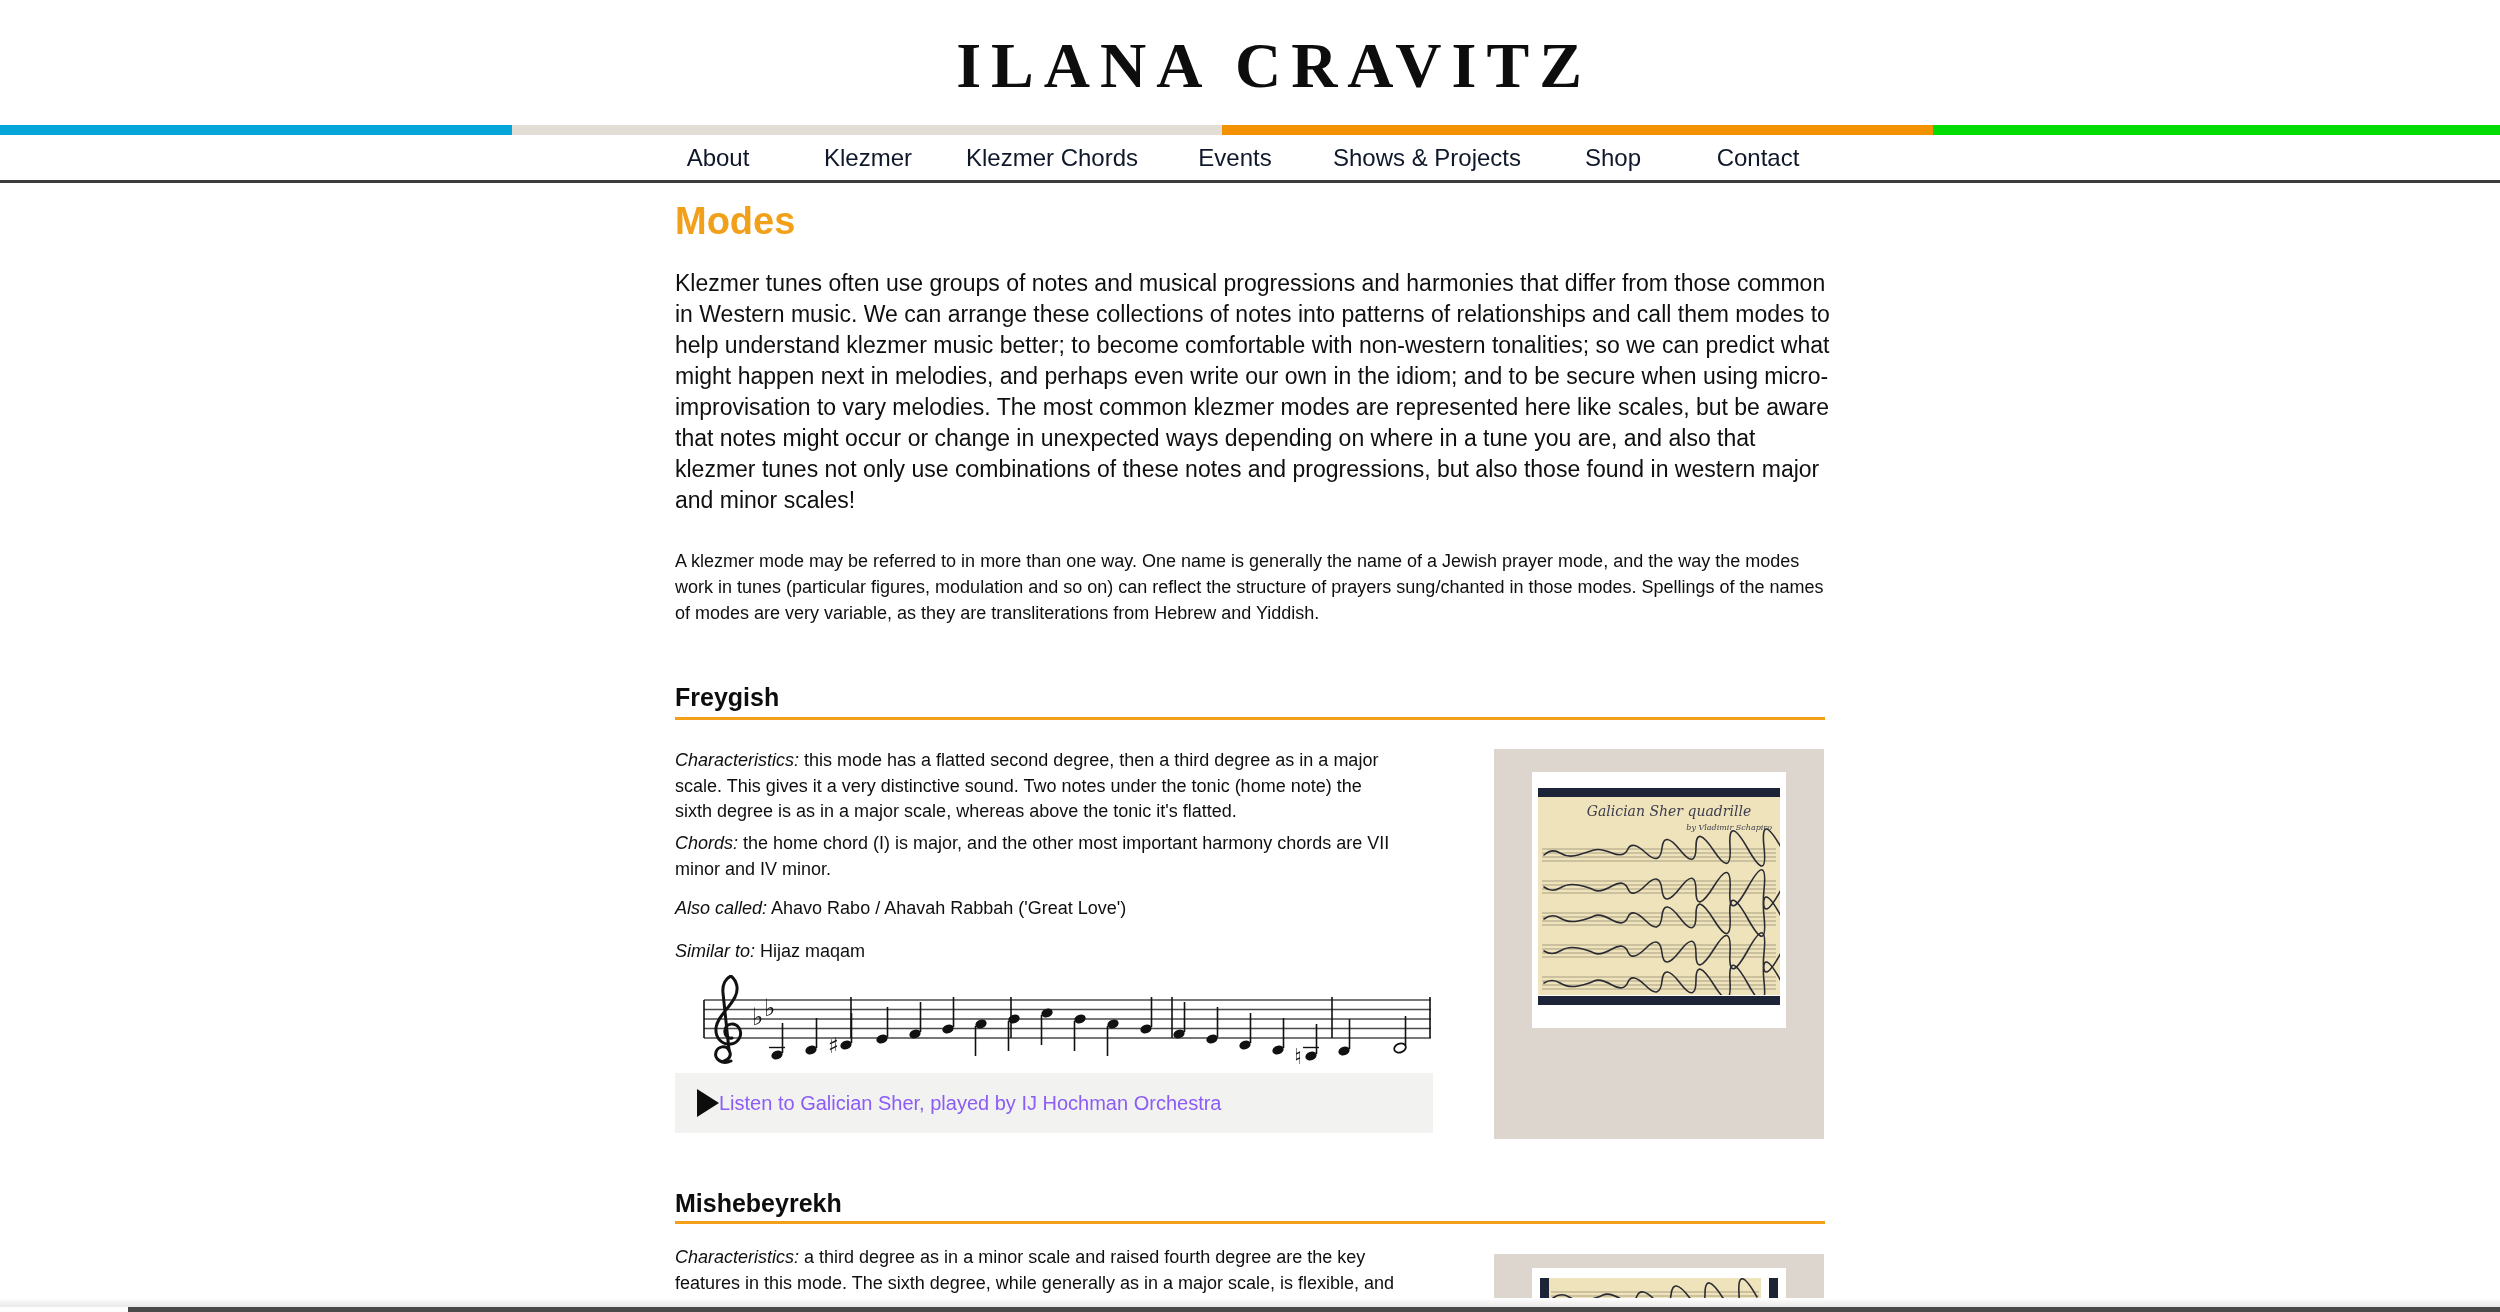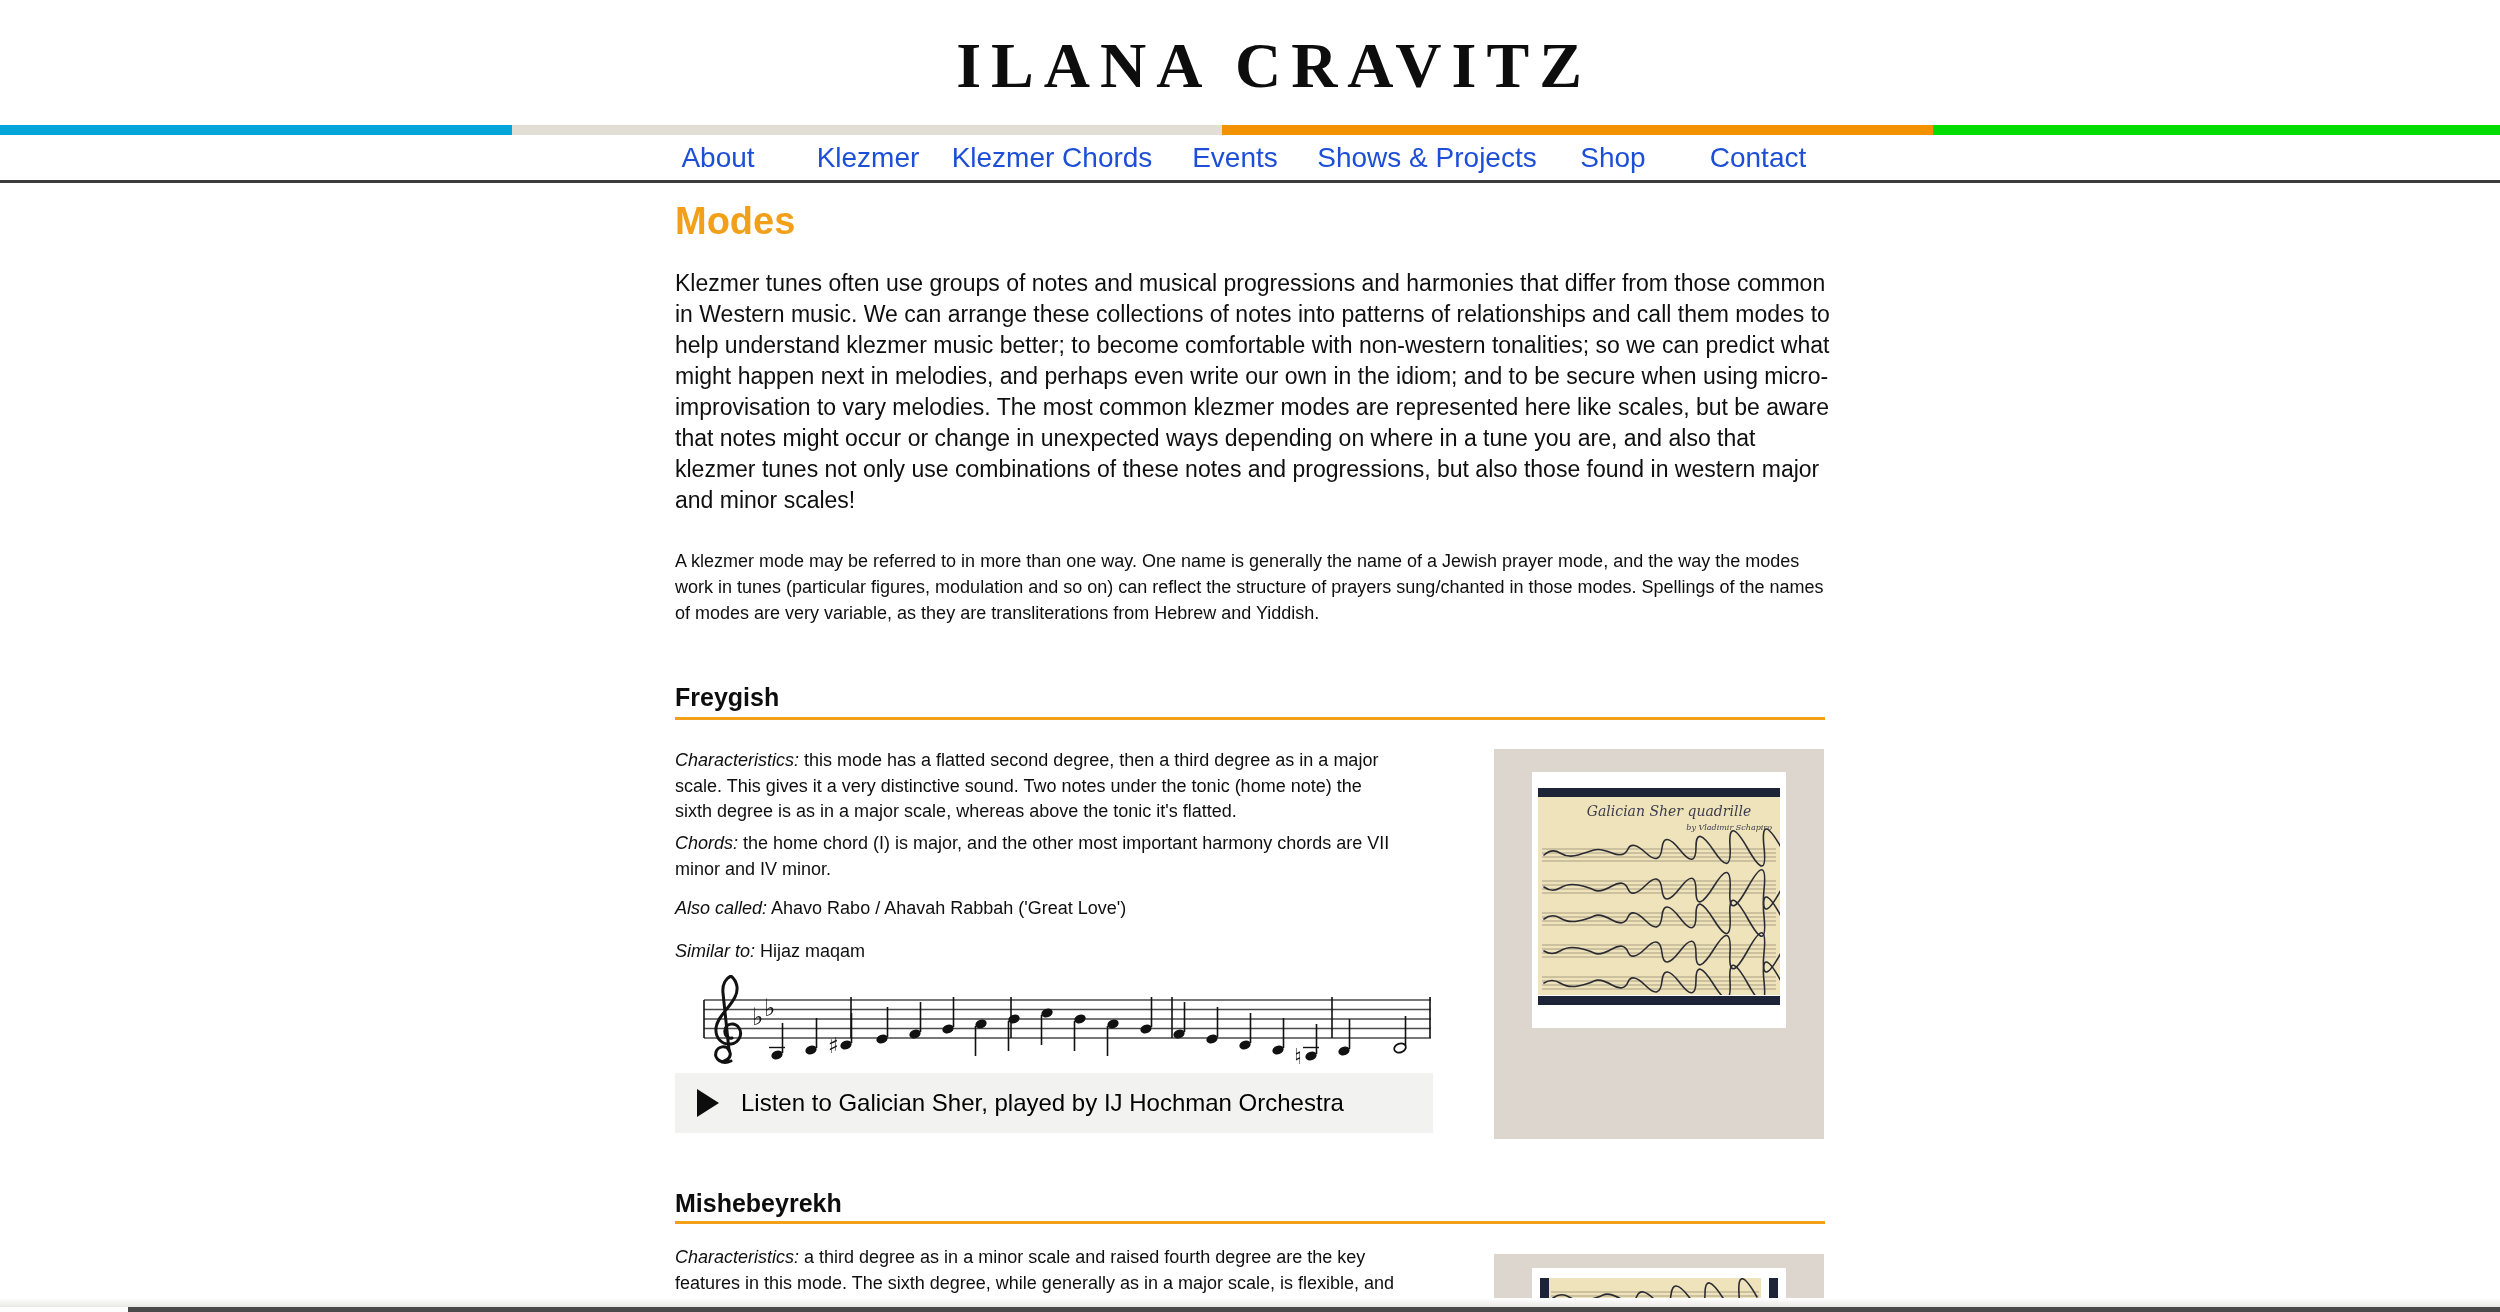--- a/index.html
+++ b/index.html
@@ -7,38 +7,38 @@
         font-family:"Liberation Sans",sans-serif;color:#111;}
   
   .logo{position:absolute;top:36px;left:0;width:2500px;text-align:center;
         font-family:"Liberation Serif",serif;font-weight:700;font-size:64px;
         letter-spacing:10px;color:#0d0d0d;line-height:60px;margin-left:24px;}
   .stripe{position:absolute;top:125px;left:0;width:2500px;height:10px;display:flex;}
   .stripe div{height:10px;}
   .seg0{width:512px;} .seg1{width:710px;} .seg2{width:711px;} .seg3{width:567px;}
   .nav{position:absolute;top:135px;left:0;width:2500px;height:45px;background:#fff;
        border-bottom:3px solid #3c3c3c;}
-  .nav-item{position:absolute;top:0;height:34px;line-height:45px;font-size:28px;color:#1d4ed8;
+  .nav-item{position:absolute;top:0;height:34px;line-height:45px;font-size:24px;color:#0f172a;
             transform:translateX(-50%);white-space:nowrap;cursor:pointer;}
   
   .h1{position:absolute;left:675px;top:200px;font-size:38px;font-weight:700;}
   .intro{position:absolute;left:675px;top:268px;width:1155px;font-size:23px;line-height:31px;color:#0f0f0f;}
   .note{position:absolute;left:675px;top:548px;width:1155px;font-size:18px;line-height:26px;color:#0f0f0f;}
   .h2{position:absolute;left:675px;font-size:25px;font-weight:700;color:#0d0d0d;}
   .rule{position:absolute;left:675px;width:1150px;height:3px;}
   .para{position:absolute;left:675px;width:725px;font-size:18px;line-height:25.5px;color:#0f0f0f;}
   .lead{font-style:italic;}
   
   .staff-wrap{position:absolute;left:700px;top:975px;width:735px;height:95px;}
   
   .listen{position:absolute;left:675px;top:1073px;width:758px;height:60px;background:#f2f2f0;
           display:flex;align-items:center;cursor:pointer;}
   .play-tri{width:0;height:0;border-top:14px solid transparent;border-bottom:14px solid transparent;
             border-left:22px solid #0d0d0d;margin-left:22px;}
-  .listen-label{font-size:24px;color:#000000;margin-left:22px;}
+  .listen-label{font-size:20px;color:#8b5cf6;}
   
   .panel{position:absolute;left:1494px;background:#ddd6ce;}
   .panel1{top:749px;width:330px;height:390px;}
   .panel2{top:1254px;width:330px;height:120px;}
   .ms-frame{position:absolute;left:38px;background:#ffffff;width:254px;}
   .ms1{top:23px;height:256px;}
   .ms2{top:14px;height:300px;}
   .ms-band-h{position:absolute;left:6px;width:242px;height:9px;background:#1e2438;}
   .ms-paper{position:absolute;left:6px;width:242px;background:#efe3bc;overflow:hidden;}
   .ms-title{position:absolute;left:0;top:6px;width:262px;text-align:center;

